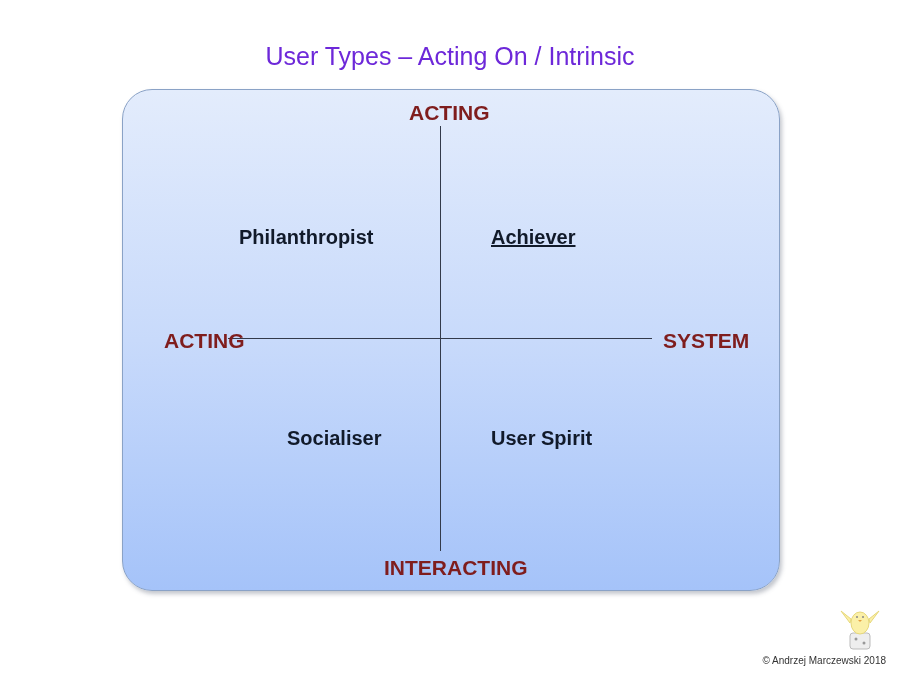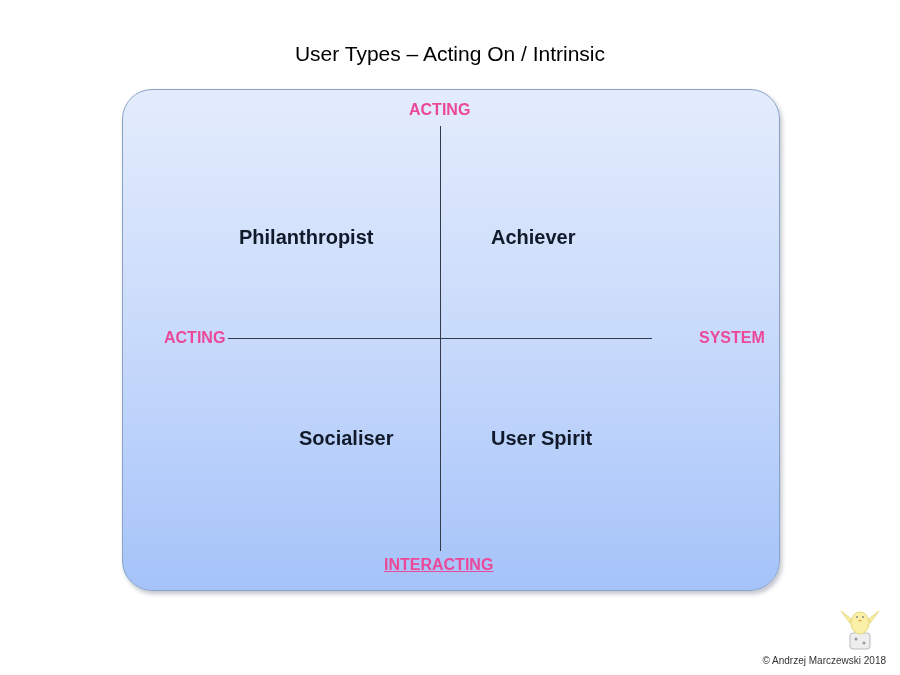--- a/index.html
+++ b/index.html
@@ -3,67 +3,67 @@
 <meta charset="utf-8">
 <style>
   html, body { margin: 0; padding: 0; }
   body {
     width: 900px; height: 675px; position: relative; overflow: hidden;
     background: #ffffff;
     font-family: "Liberation Sans", "DejaVu Sans", sans-serif;
   }
   .title {
     position: absolute; left: 0; top: 42px; width: 900px; text-align: center;
-    font-size: 21px; color: #000000; font-weight: normal;
+    font-size: 25px; color: #6d28d9; font-weight: normal;
   }
   .panel {
     position: absolute; left: 122px; top: 89px; width: 658px; height: 502px;
     border-radius: 30px;
     background: linear-gradient(to bottom, #e3ecfc 0%, #c8dafb 50%, #a5c3f9 100%);
     border: 1px solid #8aa2c6;
     box-shadow: 2px 3px 4px rgba(80,90,110,0.35);
     box-sizing: border-box;
   }
   .axis-v {
     position: absolute; left: 440px; top: 126px; width: 1px; height: 425px;
     background: #333a4a;
   }
   .axis-h {
     position: absolute; left: 228px; top: 338px; width: 424px; height: 1px;
     background: #333a4a;
   }
   .axis-label {
-    position: absolute; font-weight: bold; font-size: 16px; color: #ec4899;
+    position: absolute; font-weight: bold; font-size: 21px; color: #7f1d1d;
   }
   .quad {
     position: absolute; font-weight: bold; font-size: 20px; color: #111a2a;
   }
   .credit {
     position: absolute; right: 14px; top: 655px; font-size: 10px; color: #333;
   }
   .logo { position: absolute; left: 838px; top: 603px; }
 </style>
 </head>
 <body>
 
 <div class="title">User Types – Acting On / Intrinsic</div>
 
 <div class="panel"></div>
 
 <div class="axis-v"></div>
 <div class="axis-h"></div>
 
 <div class="axis-label" style="left:409px; top:101px;">ACTING</div>
-<div class="axis-label" style="left:384px; top:556px;text-decoration:underline;">INTERACTING</div>
+<div class="axis-label" style="left:384px; top:556px;">INTERACTING</div>
 <div class="axis-label" style="left:164px; top:329px;">ACTING</div>
-<div class="axis-label" style="left:663px; top:329px;margin-left:36px;">SYSTEM</div>
+<div class="axis-label" style="left:663px; top:329px;">SYSTEM</div>
 
 <div class="quad" style="left:239px; top:226px;">Philanthropist</div>
-<div class="quad" style="left:491px; top:226px;">Achiever</div>
-<div class="quad" style="left:299px; top:427px;">Socialiser</div>
+<div class="quad" style="left:491px; top:226px;text-decoration:underline;">Achiever</div>
+<div class="quad" style="left:287px; top:427px;">Socialiser</div>
 <div class="quad" style="left:491px; top:427px;">User Spirit</div>
 
 <div class="logo">
   <svg width="44" height="50" viewBox="0 0 44 50">
     <rect x="12" y="30" width="20" height="16" rx="3" fill="#eeeeee" stroke="#bbbbbb"></rect>
     <circle cx="18" cy="36" r="1.5" fill="#999"></circle>
     <circle cx="26" cy="40" r="1.5" fill="#999"></circle>
     <ellipse cx="22" cy="20" rx="9" ry="11" fill="#fbf0a8" stroke="#e6d77a"></ellipse>
     <path d="M13 16 L3 8 L12 20 Z" fill="#fbf0a8" stroke="#e6d77a"></path>
     <path d="M31 16 L41 8 L32 20 Z" fill="#fbf0a8" stroke="#e6d77a"></path>

